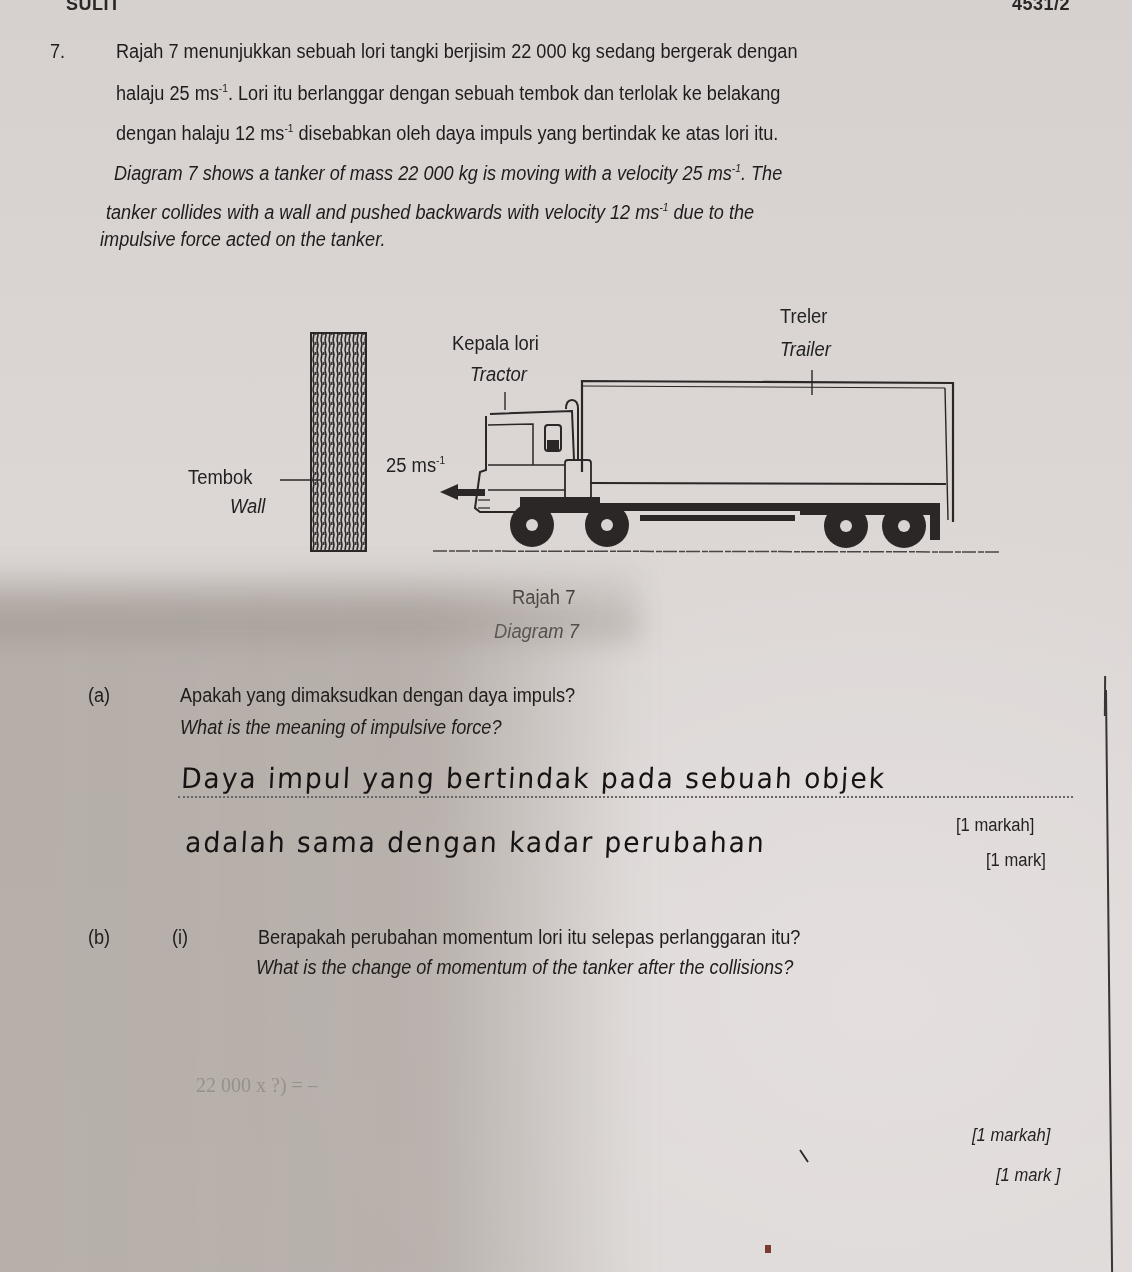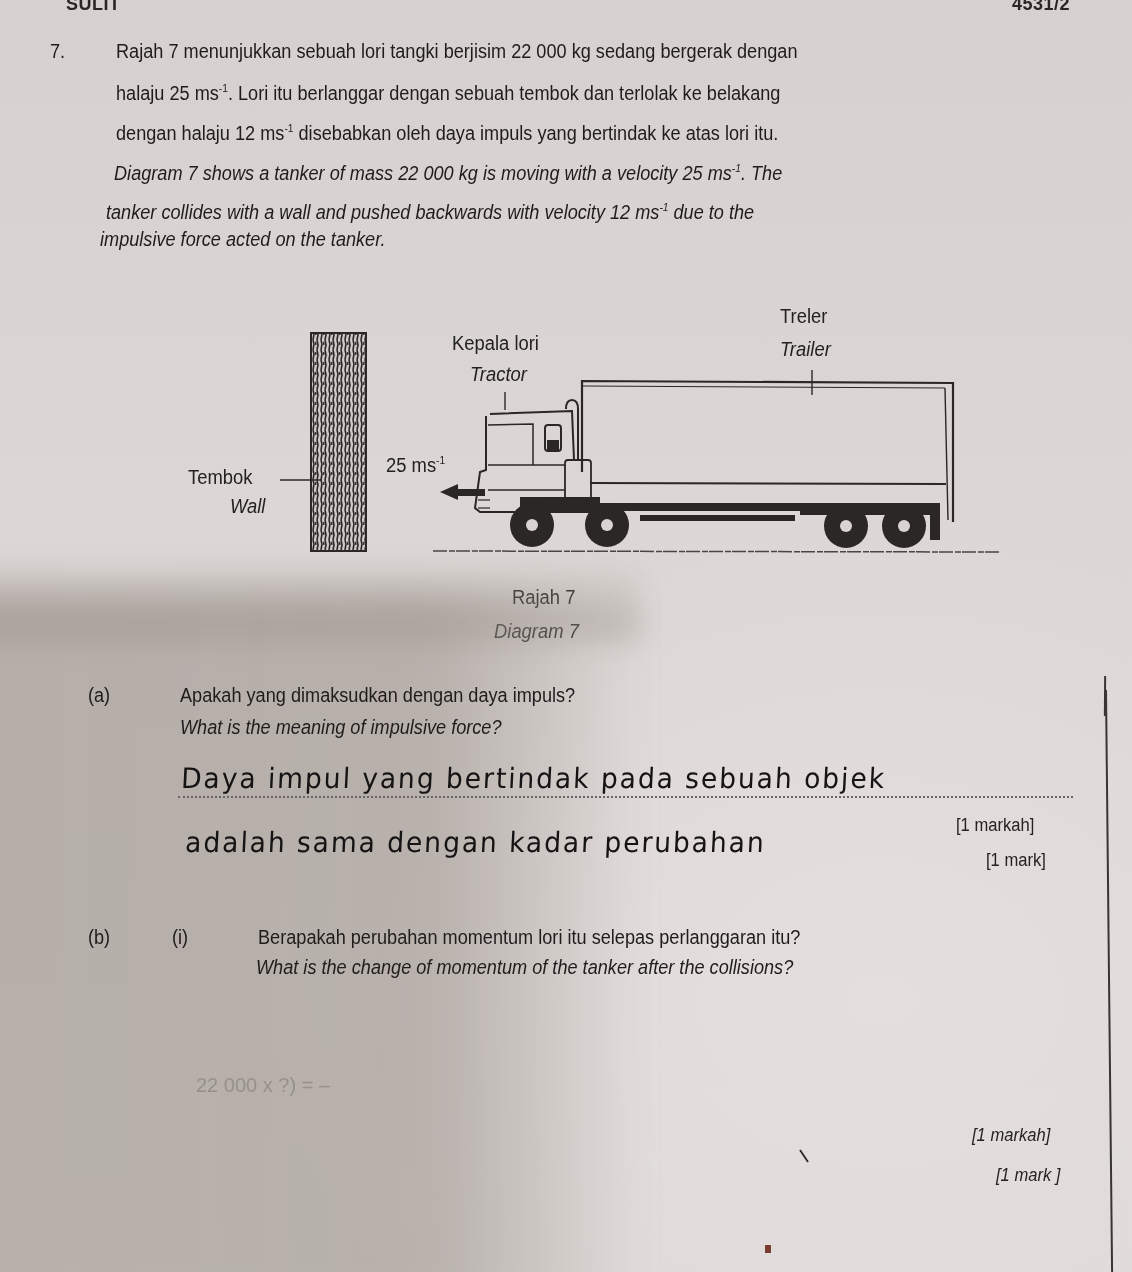--- a/index.html
+++ b/index.html
@@ -35,21 +35,21 @@
   .lbl { font-size: 20px; color: #222; transform: scaleX(0.92); transform-origin: left top; }
   .hand {
     font-family: "DejaVu Sans", sans-serif; font-size: 28px; color: #151313;
     font-weight: normal; letter-spacing: 2px;
     transform: scaleX(0.95) skewX(-3deg); transform-origin: left top;
   }
   .dots {
     position: absolute; border-bottom: 2px dotted #6a6565; height: 0;
   }
   .marks { font-size: 18px; color: #262222; transform: scaleX(0.92); transform-origin: left top; }
-  .pencil { font-family: Liberation Sans, sans-serif; font-size: 20px; color: rgba(90,85,80,0.35); }
+  .pencil { font-family: Liberation Serif, serif; font-size: 20px; color: rgba(90,85,80,0.35); }
   .margin-line {
     position: absolute; width: 1.5px; background: #3a3535;
   }
   svg { position: absolute; overflow: visible; }
 </style>
 </head>
 <body>
 
 <div class="paper"></div>
 

